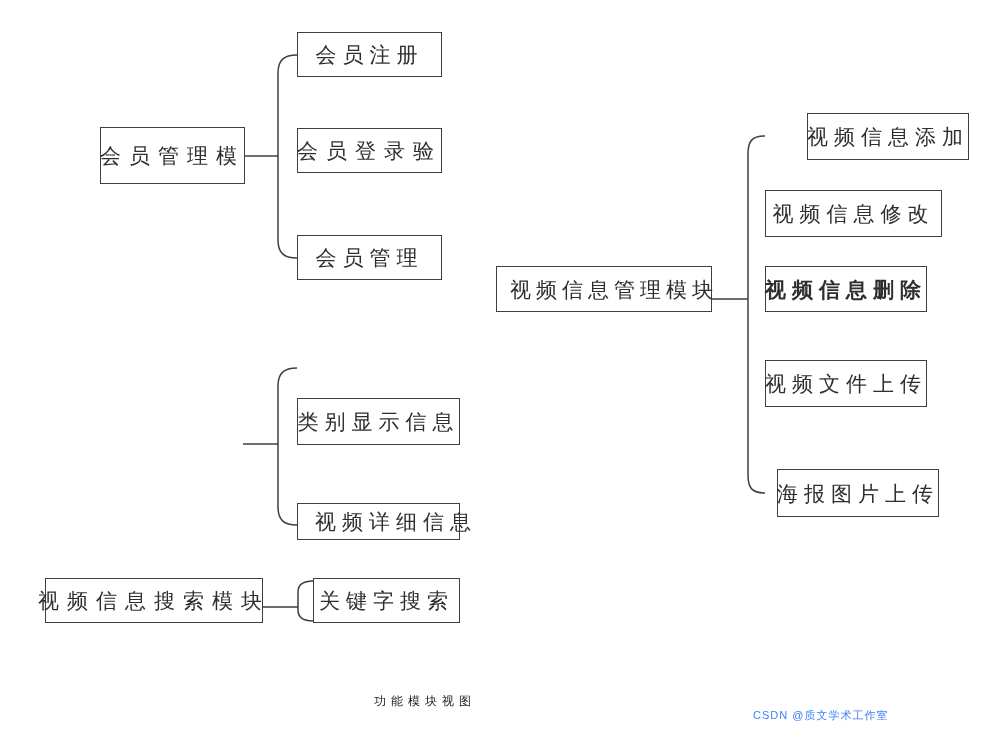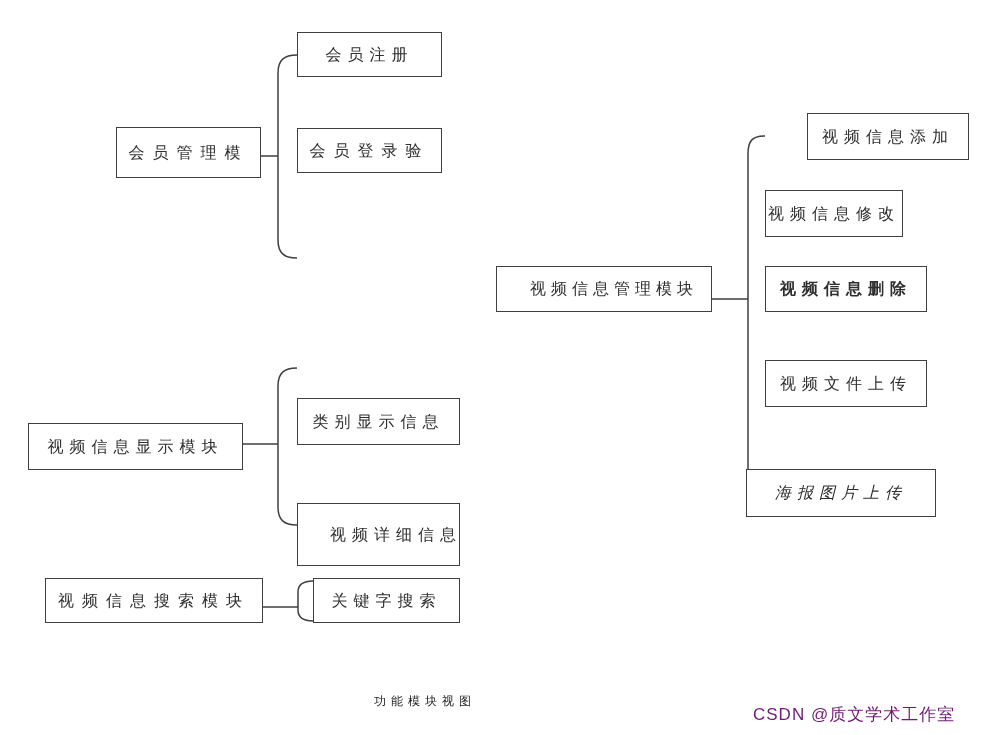--- a/index.html
+++ b/index.html
@@ -17,62 +17,62 @@
     pointer-events: none;
   }
   .box {
     position: absolute;
     box-sizing: border-box;
     border: 1.5px solid #3f3f3f;
     background: #ffffff;
     display: flex;
     align-items: center;
     justify-content: center;
-    font-size: 16px;
+    font-size: 21px;
     color: #2e2e2e;
     letter-spacing: 6px;
     white-space: nowrap;
     line-height: 1;
   }
   
-  #b-g1p  { left: 116px; top: 127px; width: 145px; height: 51px; letter-spacing: 8px; }
+  #b-g1p  { left: 100px; top: 127px; width: 145px; height: 57px; letter-spacing: 8px; }
   #b-g1c0 { left: 297px; top: 32px;  width: 145px; height: 45px; }
   #b-g1c1 { left: 297px; top: 128px; width: 145px; height: 45px; letter-spacing: 8px; }
   #b-g1c2 { left: 297px; top: 235px; width: 145px; height: 45px; }
   
   #b-g2p  { left: 28px;  top: 423px; width: 215px; height: 47px; }
   #b-g2c0 { left: 297px; top: 344px; width: 163px; height: 48px; }
   #b-g2c1 { left: 297px; top: 398px; width: 163px; height: 47px; }
-  #b-g2c2 { left: 297px; top: 503px; width: 163px; height: 63px; padding-left: 35px; }
+  #b-g2c2 { left: 297px; top: 503px; width: 163px; height: 37px; padding-left: 35px; }
   
   #b-g3p  { left: 45px;  top: 578px; width: 218px; height: 45px; letter-spacing: 8px; }
   #b-g3c0 { left: 313px; top: 578px; width: 147px; height: 45px; }
   
   #b-g4p  { left: 496px; top: 266px; width: 216px; height: 46px; letter-spacing: 5px; padding-left: 20px; }
   #b-g4c0 { left: 807px; top: 113px; width: 162px; height: 47px; }
-  #b-g4c1 { left: 765px; top: 190px; width: 138px; height: 47px; }
+  #b-g4c1 { left: 765px; top: 190px; width: 177px; height: 47px; }
   #b-g4c2 { left: 765px; top: 266px; width: 162px; height: 46px; font-weight: bold; }
   #b-g4c3 { left: 765px; top: 360px; width: 162px; height: 47px; }
-  #b-g4c4 { left: 746px; top: 469px; width: 190px; height: 48px; font-style: italic; }
+  #b-g4c4 { left: 777px; top: 469px; width: 162px; height: 48px; }
 
   .caption {
     position: absolute;
     left: 300px; top: 688px; width: 250px; height: 26px;
     text-align: center;
     font-size: 12px;
     letter-spacing: 5px;
     color: #1f1f1f;
     line-height: 26px;
   }
   .watermark {
     position: absolute;
     left: 753px; top: 703px; width: 230px; height: 24px;
-    font-size: 17px;
+    font-size: 11px;
     letter-spacing: 1px;
-    color: #701a75;
+    color: #3b82f6;
     line-height: 24px;
     white-space: nowrap;
   }
 </style>
 </head>
 <body>
 
 <div id="stage">
 
   <svg class="connectors" width="988" height="735" viewBox="0 0 988 735" aria-hidden="true">
@@ -80,22 +80,22 @@
       <path d="M245 156 H278 M297 55 C284 55 278 60 278 73 L278 240 C278 253 284 258 297 258"></path>
       <path d="M243 444 H278 M297 368 C284 368 278 373 278 386 L278 507 C278 520 284 525 297 525"></path>
       <path d="M262 607 H298 M313 581 C303 581 298 585 298 592 L298 610 C298 617 303 621 313 621"></path>
       <path d="M712 299 H748 M765 136 C752 136 748 141 748 154 L748 475 C748 488 752 493 765 493"></path>
     </g>
   </svg>
 
   <div class="box" id="b-g1p">会员管理模</div>
   <div class="box" id="b-g1c0">会员注册</div>
   <div class="box" id="b-g1c1">会员登录验</div>
+  <div class="box" id="b-g1c2">会员管理</div>
 
-  <div class="box" id="b-g2p">视频信息显示模块</div>
   <div class="box" id="b-g2c1">类别显示信息</div>
   <div class="box" id="b-g2c2">视频详细信息</div>
 
   <div class="box" id="b-g3p">视频信息搜索模块</div>
   <div class="box" id="b-g3c0">关键字搜索</div>
 
   <div class="box" id="b-g4p">视频信息管理模块</div>
   <div class="box" id="b-g4c0">视频信息添加</div>
   <div class="box" id="b-g4c1">视频信息修改</div>
   <div class="box" id="b-g4c2">视频信息删除</div>

